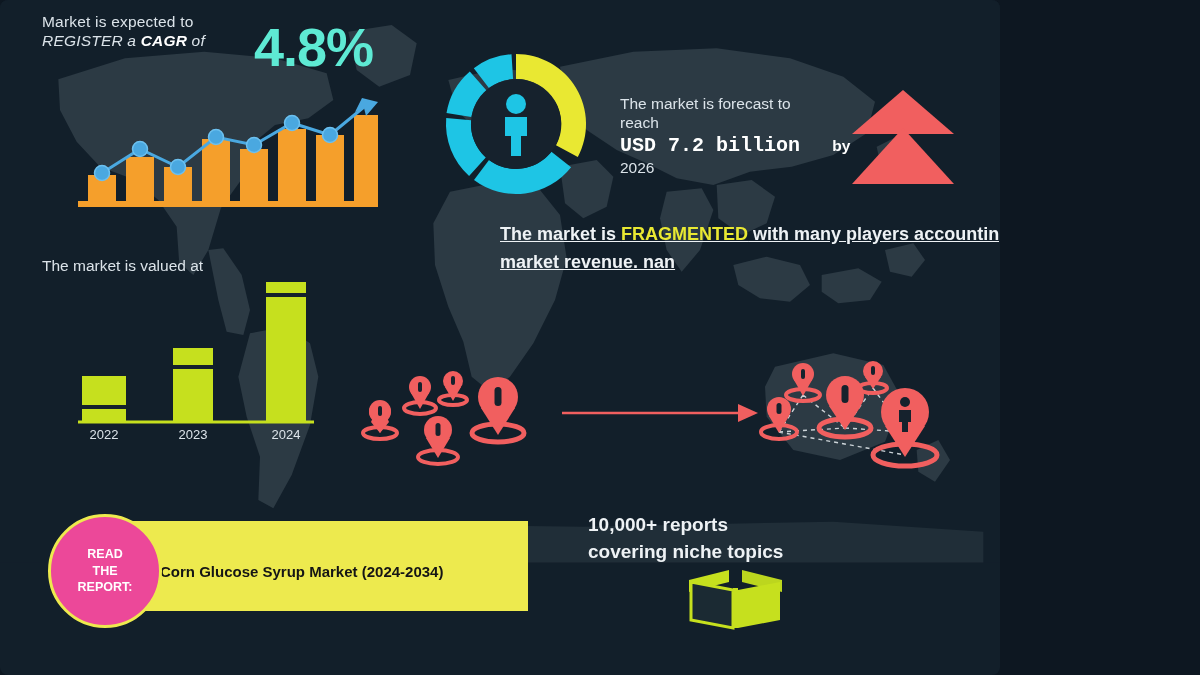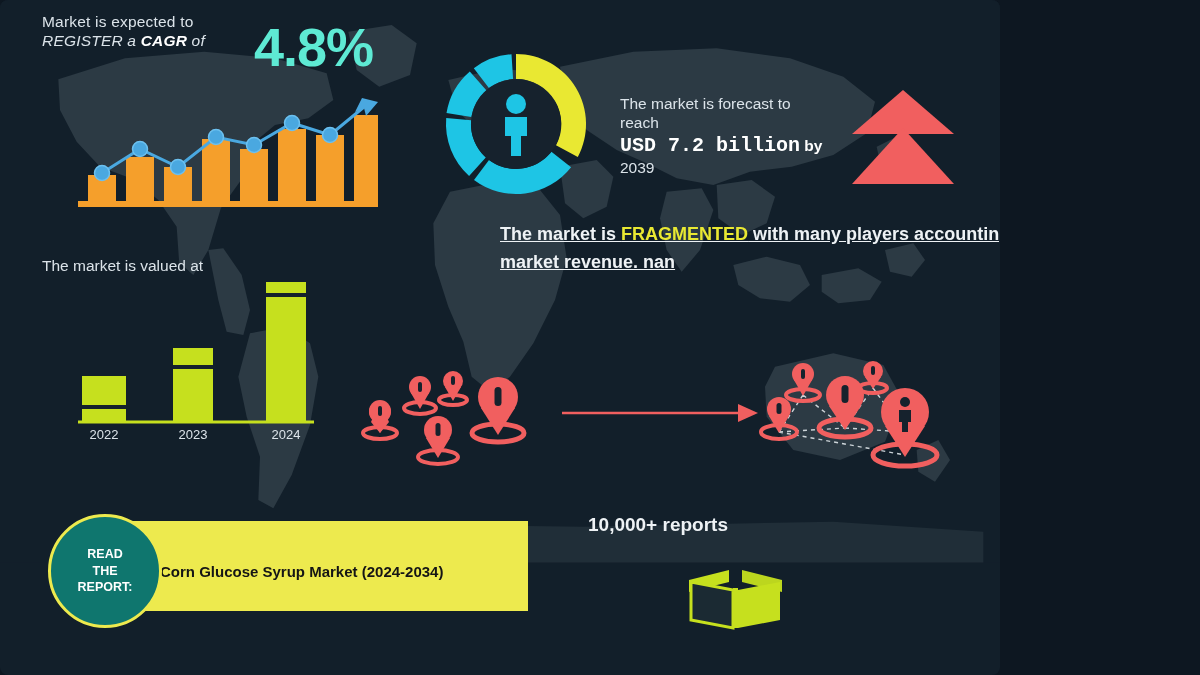--- a/index.html
+++ b/index.html
@@ -21,21 +21,21 @@
 
   
   #orangechart{position:absolute;left:70px;top:82px;width:310px;height:125px;}
 
   
   #donut{position:absolute;left:440px;top:48px;width:152px;height:152px;}
 
   
   #forecast{left:620px;top:66px;width:260px;font-size:15.5px;margin-top:28px;}
   #forecast .big{font-size:20px;font-weight:700;color:#fff;font-family:Liberation Mono, monospace;}
-  #forecast .small-by{font-size:15.5px;font-weight:700;color:#fff;}
+  #forecast .small-by{font-size:15.5px;font-weight:700;color:#fff;padding-left:28px;}
 
   
   #triangles{position:absolute;left:848px;top:88px;width:110px;height:100px;}
 
   
   #fragmented{left:500px;top:221px;width:640px;font-size:18px;font-weight:700;color:#eef2f5;line-height:1.55;text-decoration:underline;}
   #fragmented .hl{color:#e9e832;}
 
   
   #valued-label{left:42px;top:256px;font-size:15.5px;}
@@ -50,21 +50,21 @@
   #pins-right{position:absolute;left:755px;top:360px;width:205px;height:120px;}
 
   
   #bluechart{position:absolute;left:1048px;top:392px;width:80px;height:70px;}
 
   
   #banner{position:absolute;left:98px;top:521px;width:430px;height:90px;background:#edea4e;}
   #banner-text{position:absolute;left:160px;top:563px;font-size:15px;font-weight:700;color:#151515;}
   #readcircle{
     position:absolute;left:48px;top:514px;width:108px;height:108px;border-radius:50%;
-    background:#0f766e;border:3px solid #edea4e;
+    background:#ec4899;border:3px solid #edea4e;
     display:flex;align-items:center;justify-content:center;
   }
   #readcircle span{font-size:12.5px;font-weight:700;color:#ffffff;text-align:center;line-height:1.35;}
 
   
   #reports{left:588px;top:512px;font-size:19px;font-weight:700;color:#eef2f5;line-height:1.4;}
   #book{position:absolute;left:683px;top:568px;width:105px;height:62px;}
 
   
   #logo{position:absolute;left:985px;top:534px;width:185px;height:110px;}
@@ -173,21 +173,21 @@
         <circle cx="0" cy="-20" r="10"></circle>
         <path d="M-11,-7 L11,-7 L11,12 L5,12 L5,32 L-5,32 L-5,12 L-11,12 Z"></path>
       </g>
     </g>
   </svg>
 
   <div class="txt" id="forecast">
     <span class="lightw">The market is forecast to</span><br>
     <span class="lightw">reach</span><br>
     <span class="big">USD 7.2 billion</span><span class="small-by"> by</span><br>
-    <span class="lightw">2039</span>
+    <span class="lightw">2026</span>
   </div>
 
   <svg id="triangles" viewBox="0 0 110 100">
     <path fill="#f15f5f" d="M55 2 L106 46 L4 46 Z"></path>
     <path fill="#f15f5f" d="M55 40 L106 96 L4 96 Z"></path>
     <path fill="#121f2a" d="M55 30 L78 50 L32 50 Z" opacity="0"></path>
   </svg>
 
   <div class="txt" id="fragmented">
     <span>The market is </span><span class="hl">FRAGMENTED</span><span> with many players accounting for majority market revenue. nan</span>
@@ -296,20 +296,21 @@
   <div id="readcircle">
     <span>
       <span>READ</span><br>
       <span>THE</span><br>
       <span>REPORT:</span>
     </span>
   </div>
 
   <div class="txt" id="reports">
     <span>10,000+ reports</span><br>
+    <span>covering niche topics</span>
   </div>
 
   <svg id="book" viewBox="0 0 105 62">
     <path fill="#c6e01e" d="M6 12 L46 2 L46 14 L6 24 Z"></path>
     <path fill="#c6e01e" d="M99 12 L59 2 L59 14 L99 24 Z" opacity="0.95"></path>
     <path fill="#1b2a33" stroke="#c6e01e" stroke-width="3" d="M8 14 L50 22 L50 60 L8 52 Z"></path>
     <path fill="#c6e01e" d="M97 14 L55 22 L55 60 L97 52 Z"></path>
     <rect x="50" y="20" width="5" height="40" fill="#c6e01e"></rect>
   </svg>
 

